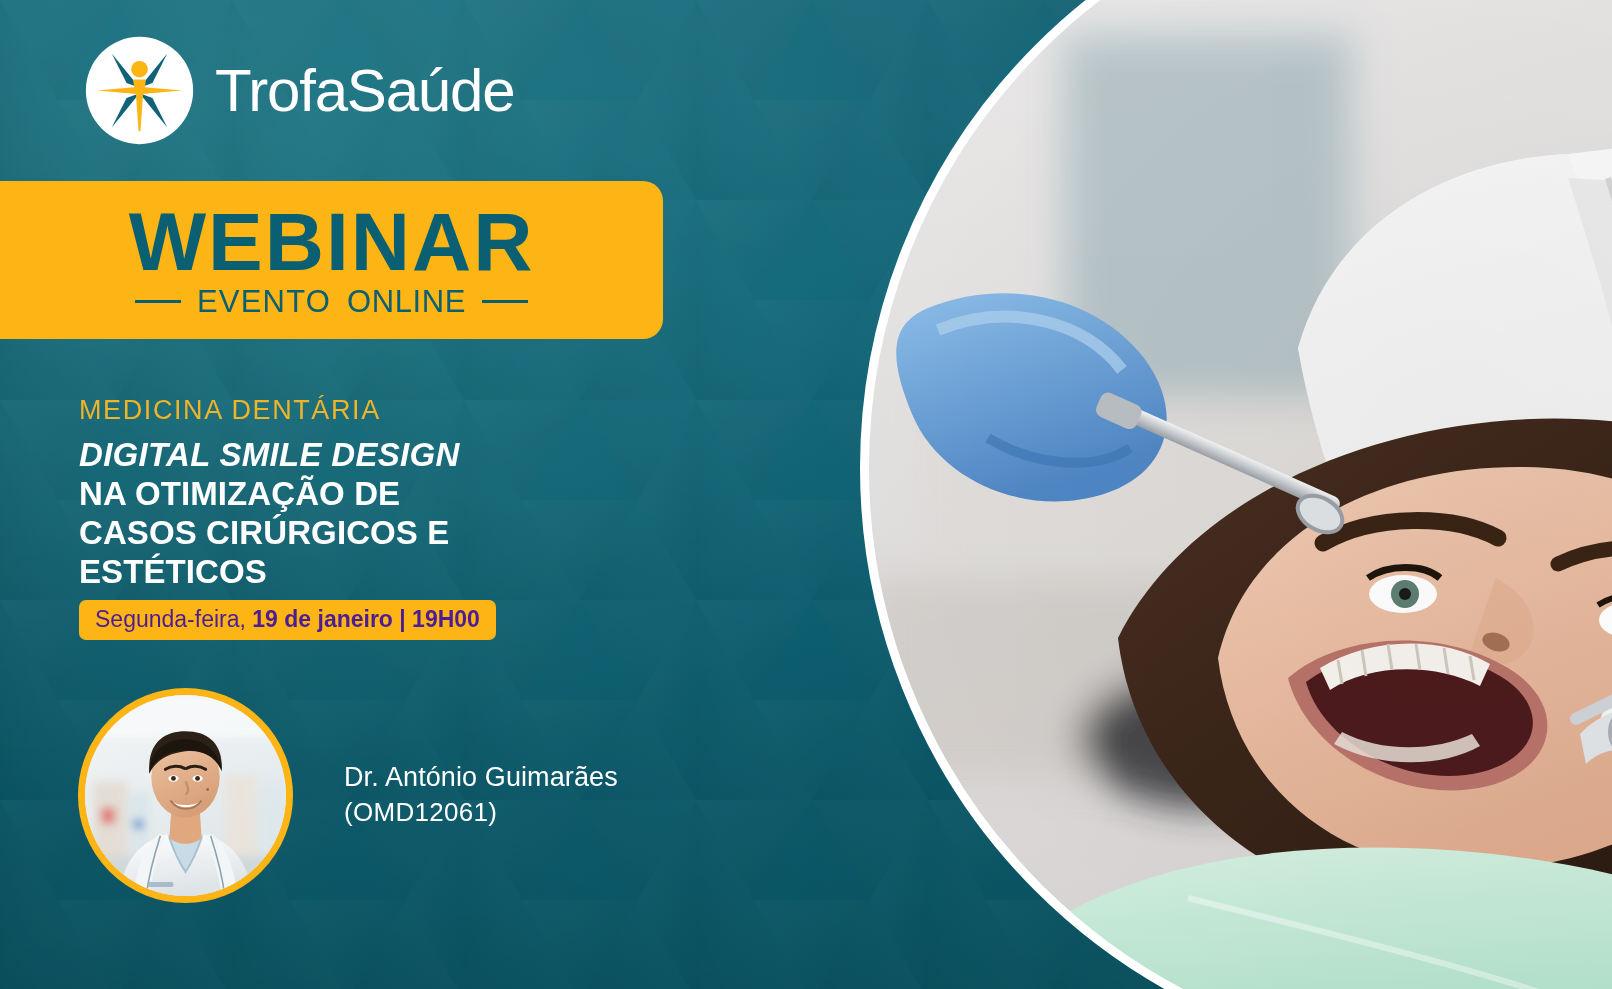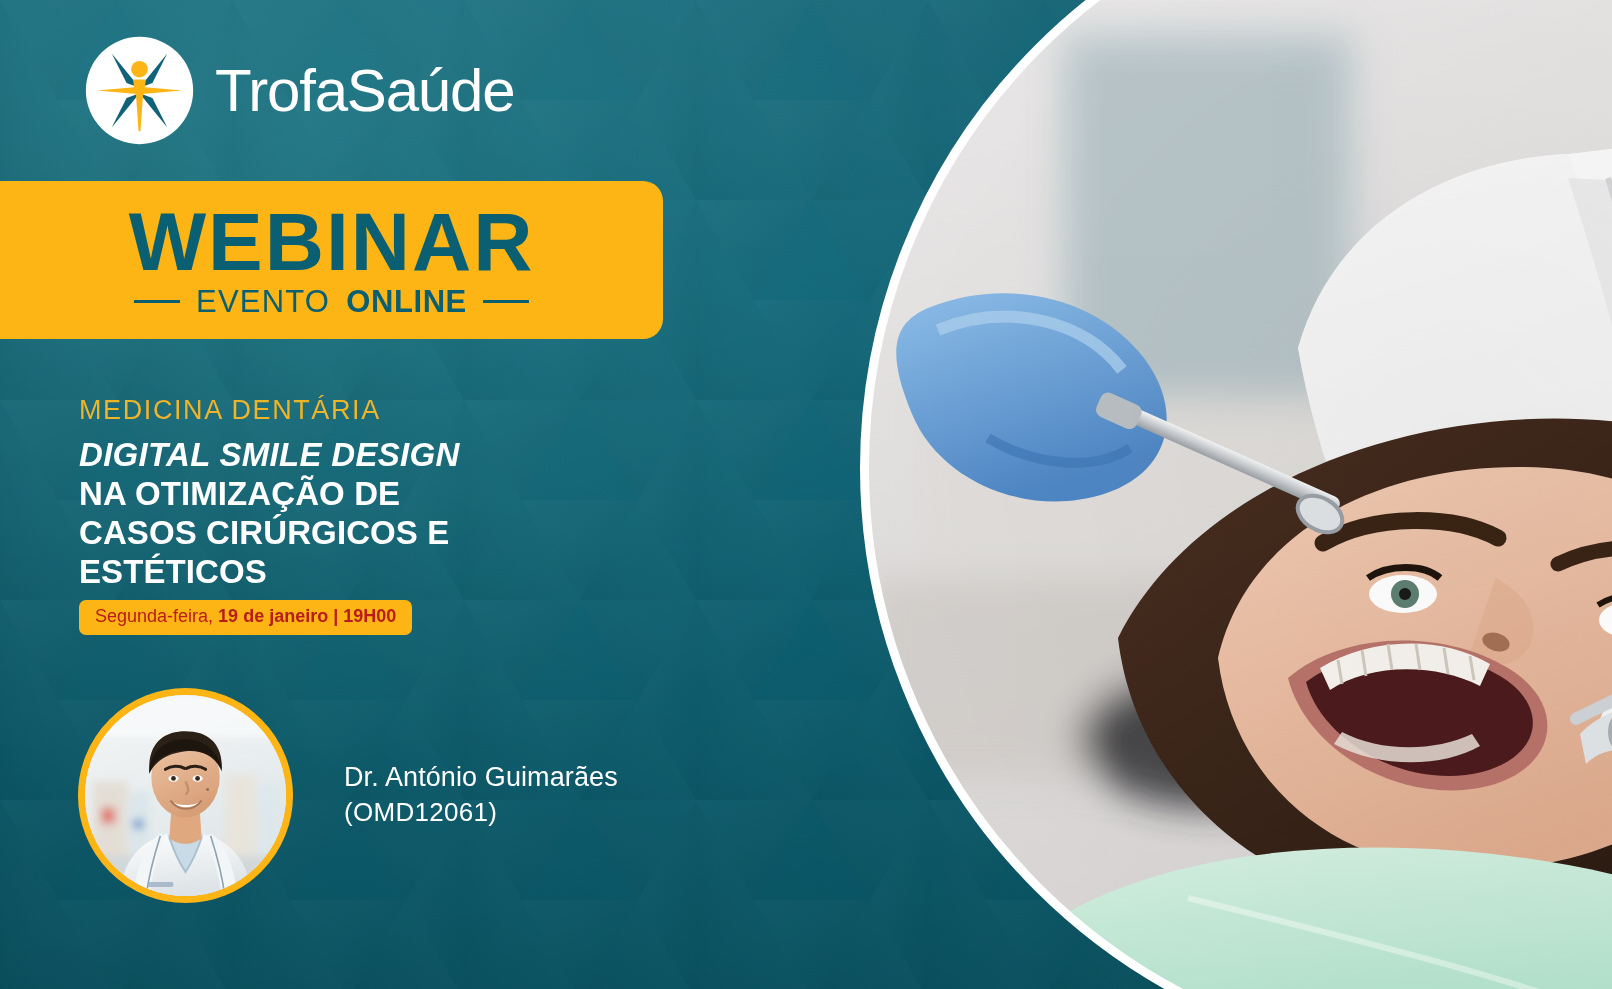--- a/index.html
+++ b/index.html
@@ -85,42 +85,42 @@
   }
   .banner-sub {
     display:flex; align-items:center; gap:16px;
     color:#0b5f72; font-size:31px; line-height:1;
     margin-top:3px;
   }
   .banner-sub .rule {
     display:block; width:46px; height:3px; background:#0b5f72;
   }
   .banner-sub .evento { font-weight:300; letter-spacing:1.2px; }
-  .banner-sub .online { font-weight:bold; letter-spacing:.6px; }
+  .banner-sub .online { font-weight:normal; letter-spacing:.6px; }
 
   
   .titleblock { position:absolute; left:79px; top:396px; width:520px; }
   .eyebrow {
     font-size:27px; font-weight:300; color:#f0b429;
     letter-spacing:1.6px; line-height:1.1;
   }
   .headline {
     margin-top:10px;
     font-size:33px; font-weight:bold; color:#ffffff;
     line-height:1.18; letter-spacing:.1px;
   }
   .headline .ital { font-style:italic; display:block; letter-spacing:.3px; }
 
   
   .datechip {
     position:absolute; left:79px; top:600px;
-    background:#fcb515; color:#b91c1c;
+    background:#fcb515; color:#4c1d95;
     border-radius:7px;
     padding:7px 16px 8px 16px;
-    font-size:18px; line-height:1.1;
+    font-size:23px; line-height:1.1;
     white-space:nowrap;
   }
   .datechip .day { font-weight:400; }
   .datechip .when { font-weight:bold; }
 
   
   .speaker { position:absolute; left:78px; top:688px; display:flex; align-items:center; }
   .avatar {
     width:215px; height:215px; flex:none;
     border-radius:50%;

